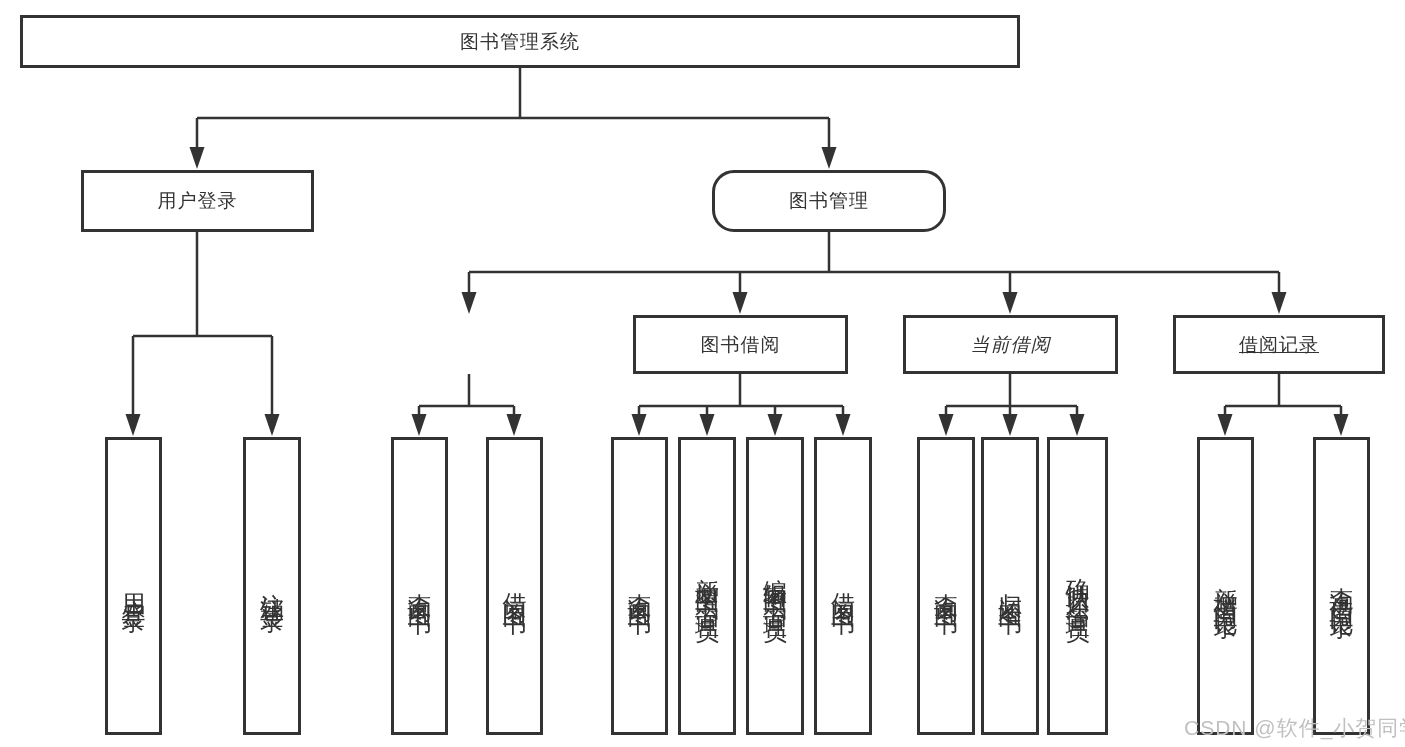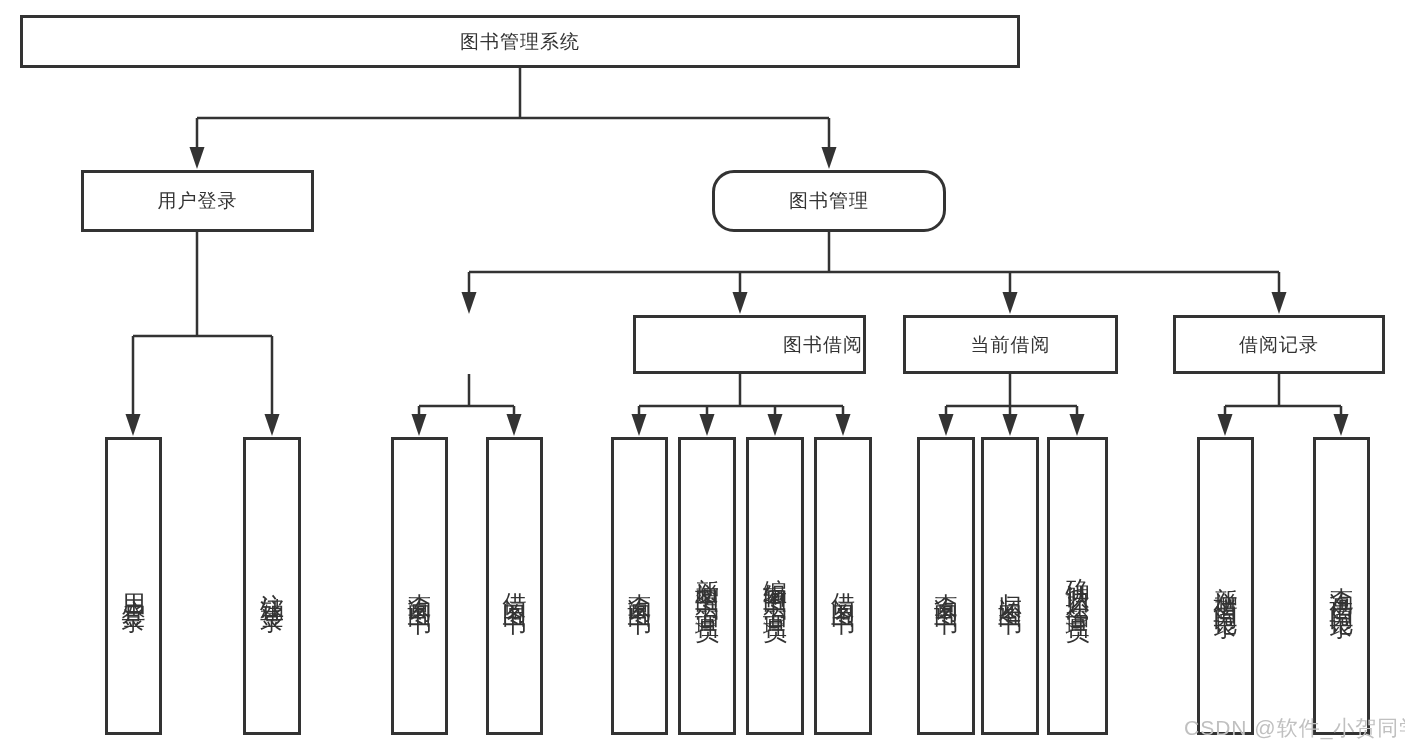--- a/index.html
+++ b/index.html
@@ -102,27 +102,27 @@
     <span>图书管理系统</span>
   </div>
 
   <div class="node hbox" style="left:81px; top:170px; width:233px; height:62px;">
     <span>用户登录</span>
   </div>
   <div class="node hbox" style="left:712px; top:170px; width:234px; height:62px;border-radius:22px;">
     <span>图书管理</span>
   </div>
 
-  <div class="node hbox" style="left:633px; top:315px; width:233px; height:59px;justify-content:flex-end;">
+  <div class="node hbox" style="left:633px; top:315px; width:215px; height:59px;">
     <span>图书借阅</span>
   </div>
-  <div class="node hbox" style="left:903px; top:315px; width:215px; height:59px;">
+  <div class="node hbox" style="left:903px; top:315px; width:215px; height:59px;font-style:italic;">
     <span>当前借阅</span>
   </div>
-  <div class="node hbox" style="left:1173px; top:315px; width:212px; height:59px;">
+  <div class="node hbox" style="left:1173px; top:315px; width:212px; height:59px;text-decoration:underline;">
     <span>借阅记录</span>
   </div>
 
   <div class="node vbox" style="left:105px; top:437px; width:57px; height:298px;">
     <span>用户登录</span>
   </div>
   <div class="node vbox" style="left:243px; top:437px; width:58px; height:298px;">
     <span>注销登录</span>
   </div>
 

